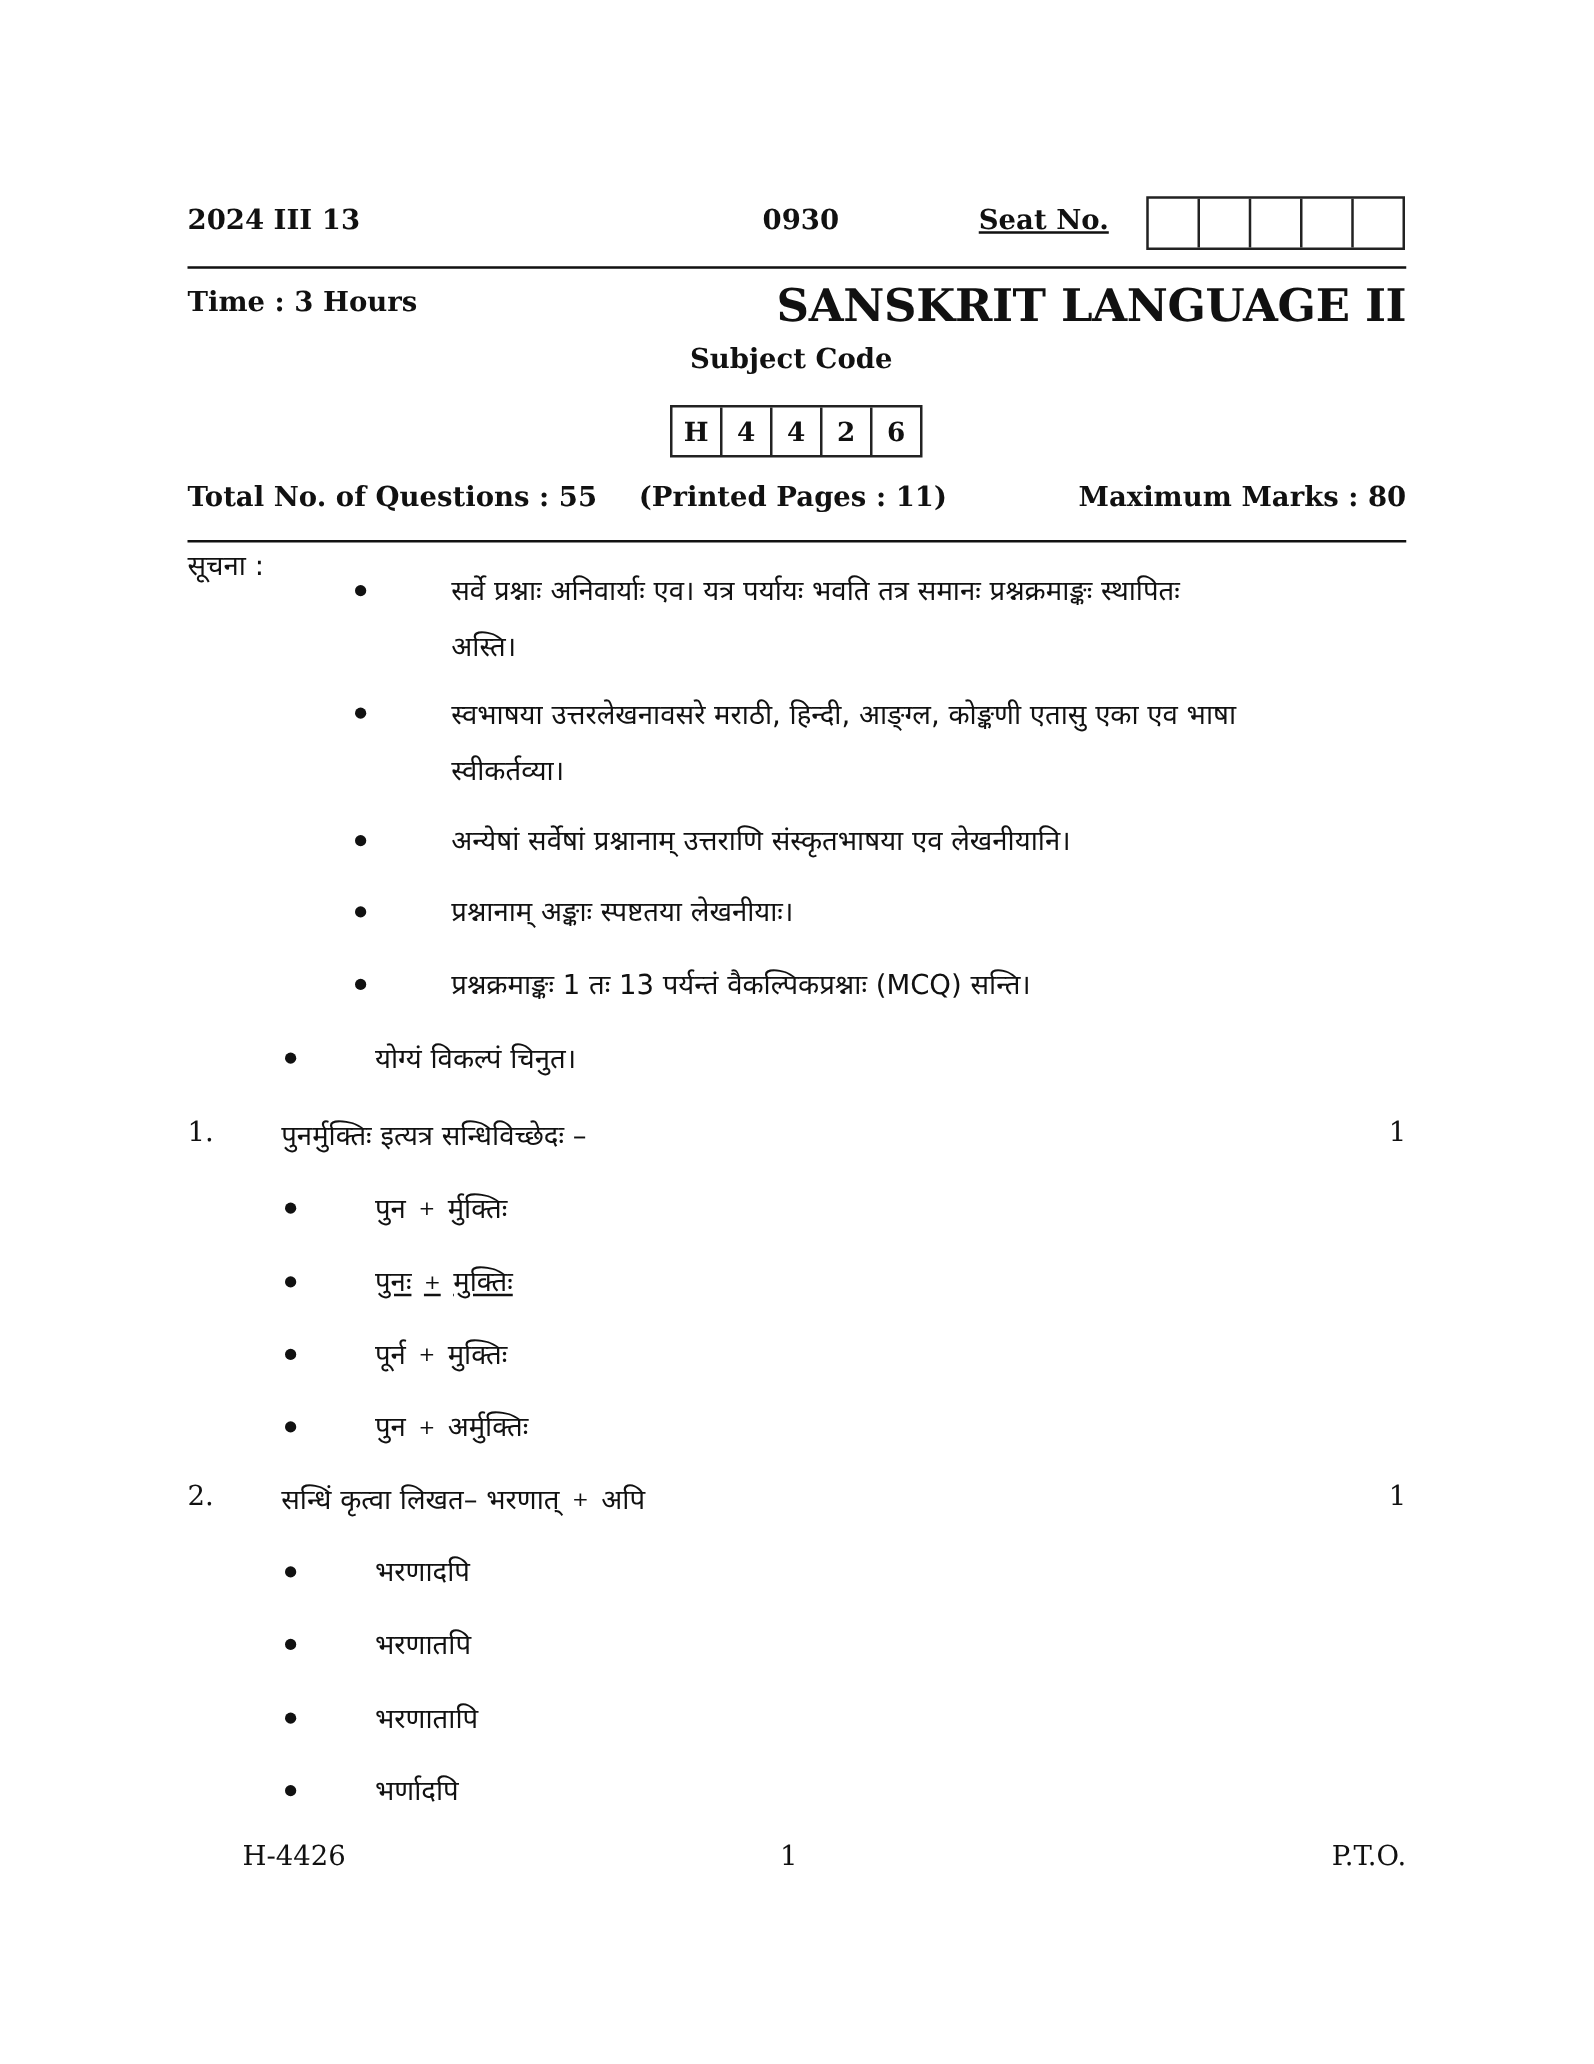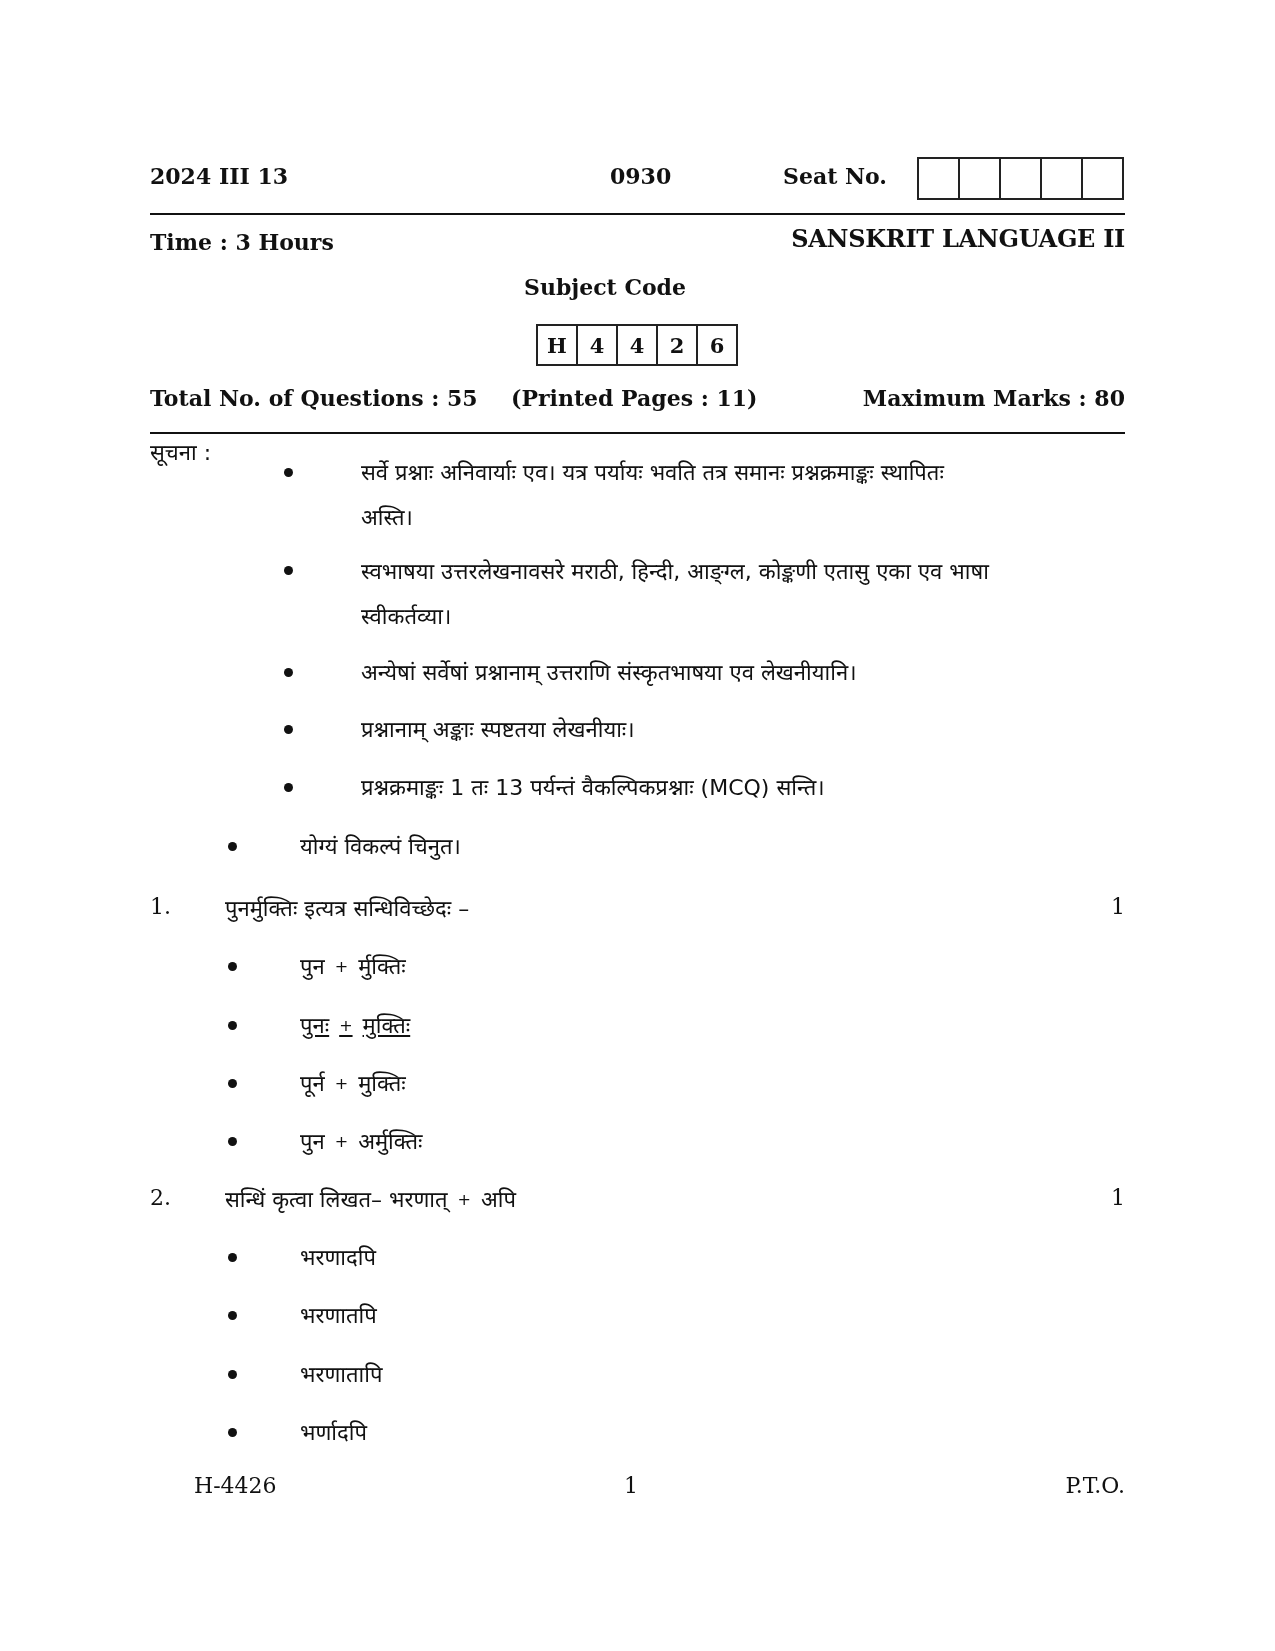--- a/index.html
+++ b/index.html
@@ -2,56 +2,56 @@
 <html><head>
 <meta charset="utf-8">
 <style>
   html, body { margin: 0; padding: 0; background: #ffffff; }
   body {
     width: 1275px; height: 1651px; position: relative; overflow: hidden;
     color: #111; font-family: "DejaVu Serif", "Liberation Serif", serif;
   }
   .abs { position: absolute; white-space: nowrap; }
   .hdr { font-family: "DejaVu Serif", serif; font-weight: bold; font-size: 22px; }
-  .hdr-big { font-family: "DejaVu Serif", serif; font-weight: bold; font-size: 24px; letter-spacing: -0.3px; margin-left: 24px; }
+  .hdr-big { font-family: "DejaVu Serif", serif; font-weight: bold; font-size: 36px; letter-spacing: -0.3px; margin-left: 24px; }
   .rule { position: absolute; left: 150px; width: 975px; height: 2px; background: #111; }
   .seat-box { position: absolute; display: flex; border: 2px solid #222; }
   .seat-cell { width: 39px; height: 39px; border-right: 2px solid #222; }
   .seat-cell:last-child { border-right: none; }
   .code-box { position: absolute; display: flex; border: 2px solid #222; }
   .code-cell { width: 38px; height: 38px; border-right: 2px solid #222; display: flex; align-items: center; justify-content: center;
     font-family: "DejaVu Serif", serif; font-weight: bold; font-size: 21px; }
   .code-cell:last-child { border-right: none; }
   .dev { font-family: "DejaVu Sans", "Liberation Sans", sans-serif; font-size: 22px; }
   .dev-b { font-weight: normal; }
   .bullet { position: absolute; width: 9px; height: 9px; border-radius: 50%; background: #111; }
   .num { font-family: "DejaVu Serif", serif; font-size: 22px; }
   .foot { font-family: "DejaVu Serif", serif; font-size: 22px; }
   .opt-plus { font-size: 16px; margin: 0 10px; position: relative; top: -2px; }
 </style>
 </head>
 <body>
 
 <div class="abs hdr" style="left:150px; top:163px;">2024  III  13</div>
 <div class="abs hdr" style="left:610px; top:163px;">0930</div>
-<div class="abs hdr" style="left:783px; top:163px;">Seat  No.</div>
+<div class="abs hdr" style="left:783px; top:163px;text-decoration:underline;">Seat  No.</div>
 <div class="seat-box" style="left:917px; top:157px;">
   <div class="seat-cell"></div>
   <div class="seat-cell"></div>
   <div class="seat-cell"></div>
   <div class="seat-cell"></div>
   <div class="seat-cell"></div>
 </div>
 
 <div class="rule" style="top:213px;"></div>
 
 <div class="abs hdr" style="left:150px; top:229px;">Time : 3 Hours</div>
 <div class="abs hdr-big" style="right:150px; top:224px;">SANSKRIT LANGUAGE II</div>
 
-<div class="abs hdr" style="left:524px; top:274px;">Subject Code</div>
+<div class="abs hdr" style="left:552px; top:274px;">Subject Code</div>
 <div class="code-box" style="left:536px; top:324px;">
   <div class="code-cell">H</div>
   <div class="code-cell">4</div>
   <div class="code-cell">4</div>
   <div class="code-cell">2</div>
   <div class="code-cell">6</div>
 </div>
 
 <div class="abs hdr" style="left:150px; top:385px;">Total No. of Questions : 55</div>
 <div class="abs hdr" style="left:511px; top:385px;">(Printed Pages : 11)</div>

